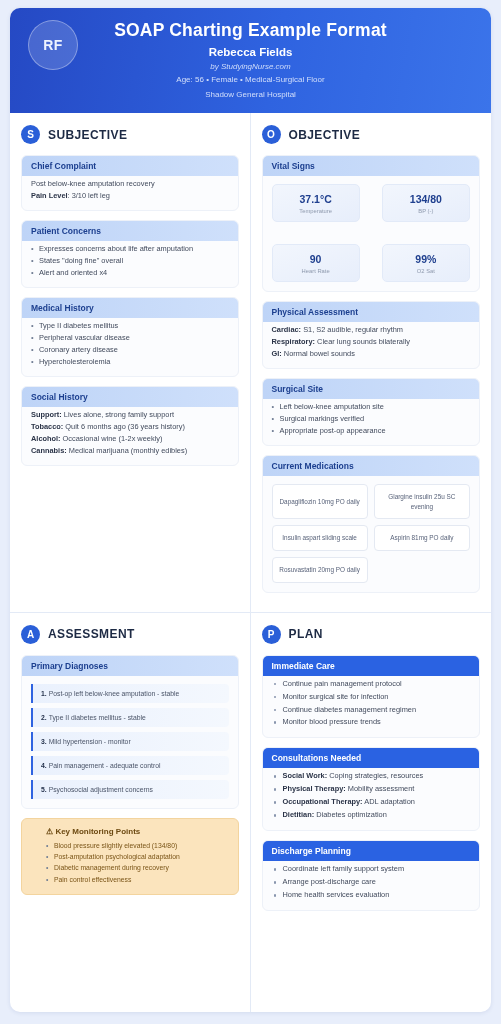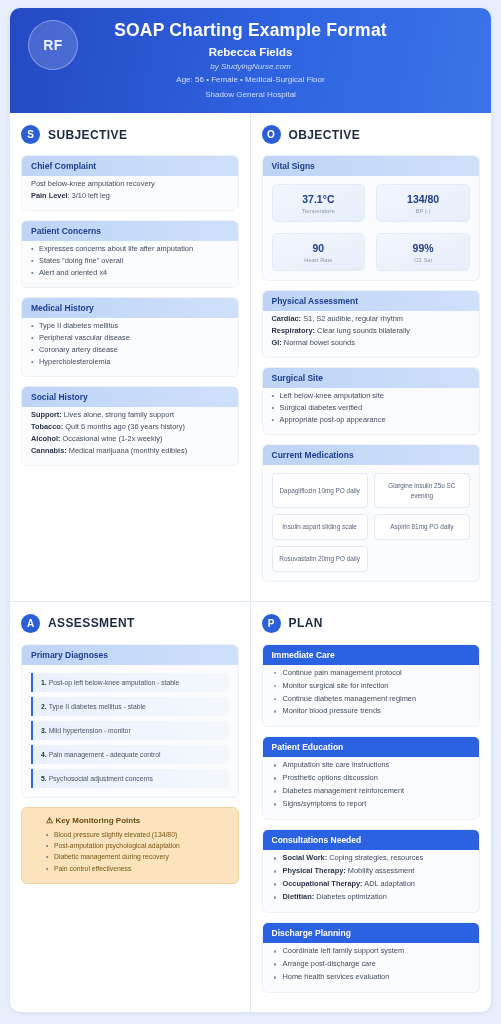--- a/index.html
+++ b/index.html
@@ -77,21 +77,21 @@
   ul.dots li::before { content: "•"; position: absolute; left: 0; color: #6f7c93; }
 
   ul.bullets { list-style: none; }
   ul.bullets li { position: relative; padding-left: 11px; margin-bottom: 1px; }
   ul.bullets li::before {
     content: ""; position: absolute; left: 2px; top: 5px;
     width: 2.5px; height: 2.5px; border-radius: 50%; background: #8795ad;
   }
 
   
-  .vitals { display: grid; grid-template-columns: 1fr 1fr; gap: 11px; padding: 8px 9px 9px 9px; }
+  .vitals { display: grid; grid-template-columns: 1fr 1fr; gap: 22px; padding: 8px 9px 9px 9px; }
   .vt {
     background: linear-gradient(160deg, #f2f6fd 0%, #e7eefb 100%);
     border: 1px solid #e2eaf8; border-radius: 5px;
     text-align: center; padding: 8px 3px 7px 3px;
   }
   .vt-v { font-size: 10.5px; font-weight: bold; color: #20408f; }
   .vt-l { font-size: 5.8px; color: #8e99ad; margin-top: 3px; }
 
   
   .meds { display: grid; grid-template-columns: 1fr 1fr; gap: 6px; padding: 8px 9px 9px 9px; }
@@ -220,21 +220,21 @@
             <div><b>Respiratory:</b><span> Clear lung sounds bilaterally</span></div>
             <div><b>GI:</b><span> Normal bowel sounds</span></div>
           </div>
         </div>
 
         <div class="blk">
           <div class="blk-h">Surgical Site</div>
           <div class="blk-b">
             <ul class="dots">
               <li>Left below-knee amputation site</li>
-              <li>Surgical diabetes verified</li>
+              <li>Surgical markings verified</li>
               <li>Appropriate post-op appearance</li>
             </ul>
           </div>
         </div>
 
         <div class="blk">
           <div class="blk-h">Current Medications</div>
           <div class="meds">
             <div class="med">Dapagliflozin 10mg PO daily</div>
             <div class="med">Glargine insulin 25u SC evening</div>
@@ -287,31 +287,20 @@
           <div class="blk-b">
             <ul class="bullets">
               <li>Continue pain management protocol</li>
               <li>Monitor surgical site for infection</li>
               <li>Continue diabetes management regimen</li>
               <li>Monitor blood pressure trends</li>
             </ul>
           </div>
         </div>
 
-        <div class="blk">
-          <div class="blk-h solid">Patient Education</div>
-          <div class="blk-b">
-            <ul class="bullets">
-              <li>Amputation site care instructions</li>
-              <li>Prosthetic options discussion</li>
-              <li>Diabetes management reinforcement</li>
-              <li>Signs/symptoms to report</li>
-            </ul>
-          </div>
-        </div>
 
         <div class="blk">
           <div class="blk-h solid">Consultations Needed</div>
           <div class="blk-b">
             <ul class="bullets">
               <li><b>Social Work:</b><span> Coping strategies, resources</span></li>
               <li><b>Physical Therapy:</b><span> Mobility assessment</span></li>
               <li><b>Occupational Therapy:</b><span> ADL adaptation</span></li>
               <li><b>Dietitian:</b><span> Diabetes optimization</span></li>
             </ul>

